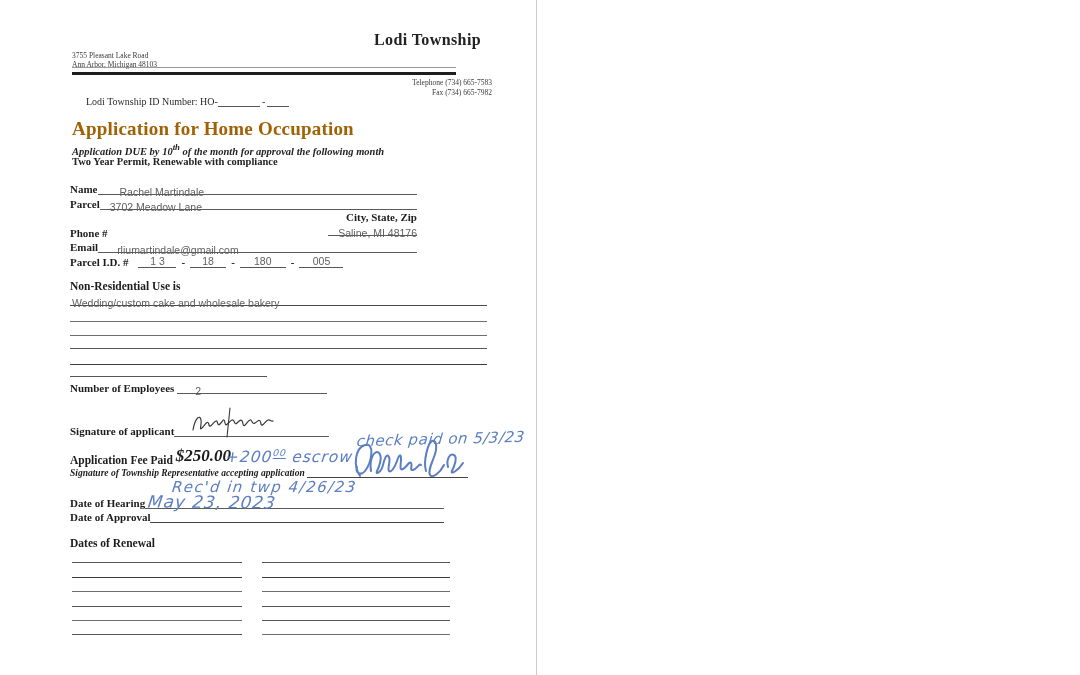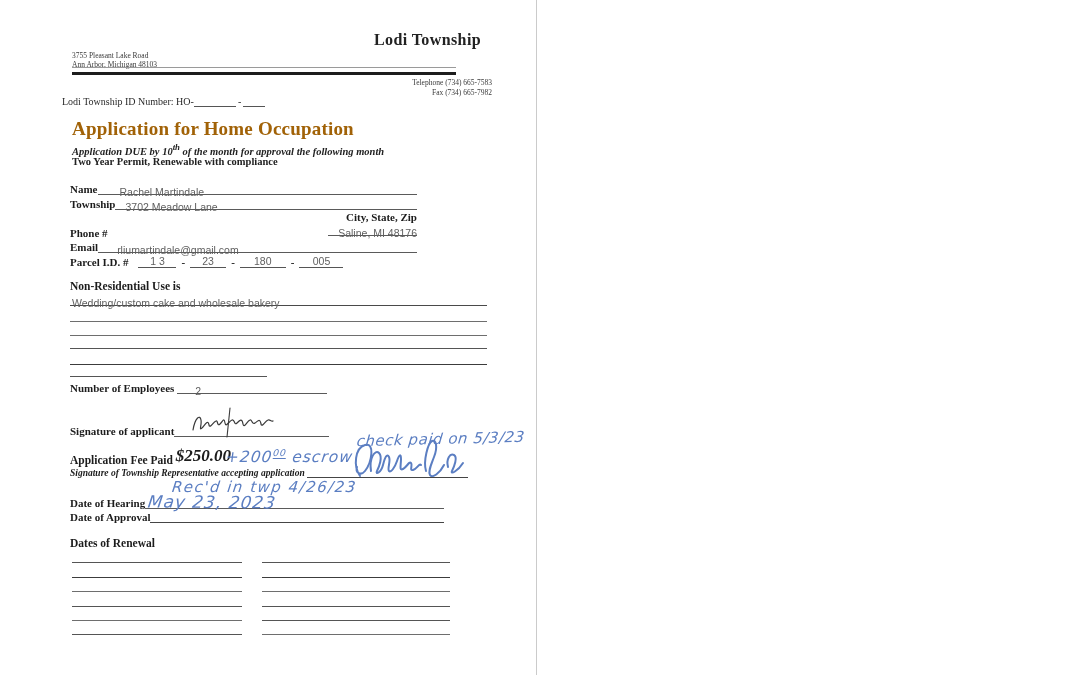--- a/index.html
+++ b/index.html
@@ -49,56 +49,56 @@
   <div class="abs addr" style="left:72px;top:51px;">
     <div>3755 Pleasant Lake Road</div>
     <div>Ann Arbor, Michigan 48103</div>
   </div>
   <div class="abs rule-thin" style="left:72px;top:67px;width:384px;"></div>
   <div class="abs rule-thick" style="left:72px;top:72px;width:384px;"></div>
   <div class="abs contact" style="left:350px;top:78px;width:142px;">
     <div>Telephone (734) 665-7583</div>
     <div>Fax (734) 665-7982</div>
   </div>
-  <div class="abs idline" style="left:62px;top:95px;height:12px;">
+  <div class="abs idline" style="left:86px;top:95px;height:12px;">
     <span>Lodi Township ID Number: HO-</span>
       <span class="idblank" style="width:42px;"></span>
       <span style="padding:0 2px;">-</span>
       <span class="idblank" style="width:22px;"></span>
   </div>
 
   <div class="abs apptitle" style="left:72px;top:118px;">Application for Home Occupation</div>
   <div class="abs subtitle" style="left:72px;top:142px;font-style:italic;"><span>Application DUE by 10</span><sup>th</sup><span> of the month for approval the following month</span></div>
   <div class="abs subtitle2" style="left:72px;top:156px;">Two Year Permit, Renewable with compliance</div>
 
   <div class="row" style="left:70px;top:182px;width:347px;">
     <span class="lbl">Name</span>
     <span class="fline grow"><span class="val" style="padding-left:22px;">Rachel Martindale</span></span>
   </div>
   <div class="row" style="left:70px;top:197px;width:347px;">
-    <span class="lbl">Township</span>
+    <span class="lbl">Parcel</span>
     <span class="fline grow"><span class="val" style="padding-left:10px;">3702 Meadow Lane</span></span>
   </div>
   <div class="row" style="left:70px;top:211px;width:347px;flex-direction:column;">
     <span class="lbl">City, State, Zip</span>
     <span class="fline grow"><span class="val" style="padding-left:10px;">Saline, MI 48176</span></span>
   </div>
   <div class="row" style="left:70px;top:226px;width:347px;">
     <span class="lbl">Phone #</span>
   </div>
   <div class="row" style="left:70px;top:240px;width:347px;">
     <span class="lbl">Email</span>
     <span class="fline grow"><span class="val" style="padding-left:19px;">rliumartindale@gmail.com</span></span>
   </div>
 
   <div class="row" style="left:70px;top:255px;">
     <span class="lbl">Parcel I.D. #</span>
     <span class="pseg" style="width:38px;margin-left:10px;">1  3</span>
     <span class="pdash">-</span>
-    <span class="pseg" style="width:36px;">23</span>
+    <span class="pseg" style="width:36px;">18</span>
     <span class="pdash">-</span>
     <span class="pseg" style="width:46px;">180</span>
     <span class="pdash">-</span>
     <span class="pseg" style="width:44px;">005</span>
   </div>
 
   <div class="abs lbl" style="left:70px;top:280px;font-size:11.5px;">Non-Residential Use is</div>
   <div class="row" style="left:70px;top:293px;width:417px;">
     <span class="fline grow" style="border-bottom-color:#4a4a4a;"><span class="val" style="padding-left:2px;">Wedding/custom cake and wholesale bakery</span></span>
   </div>

